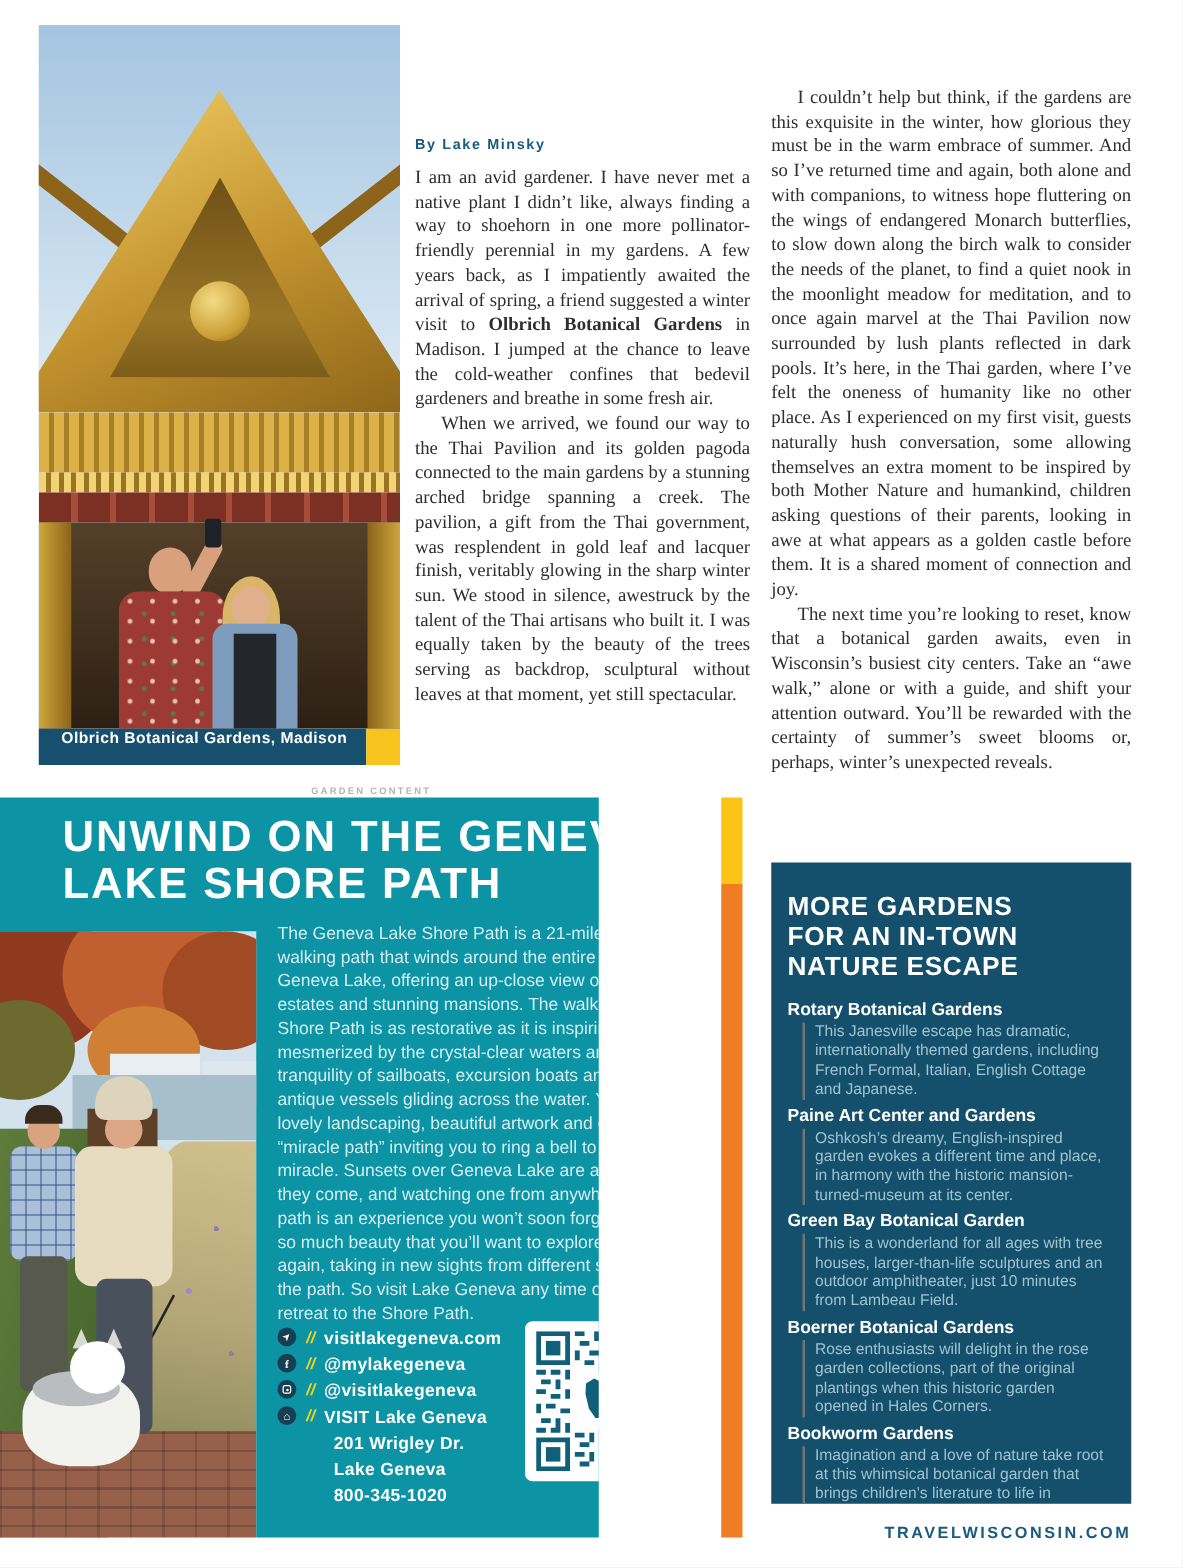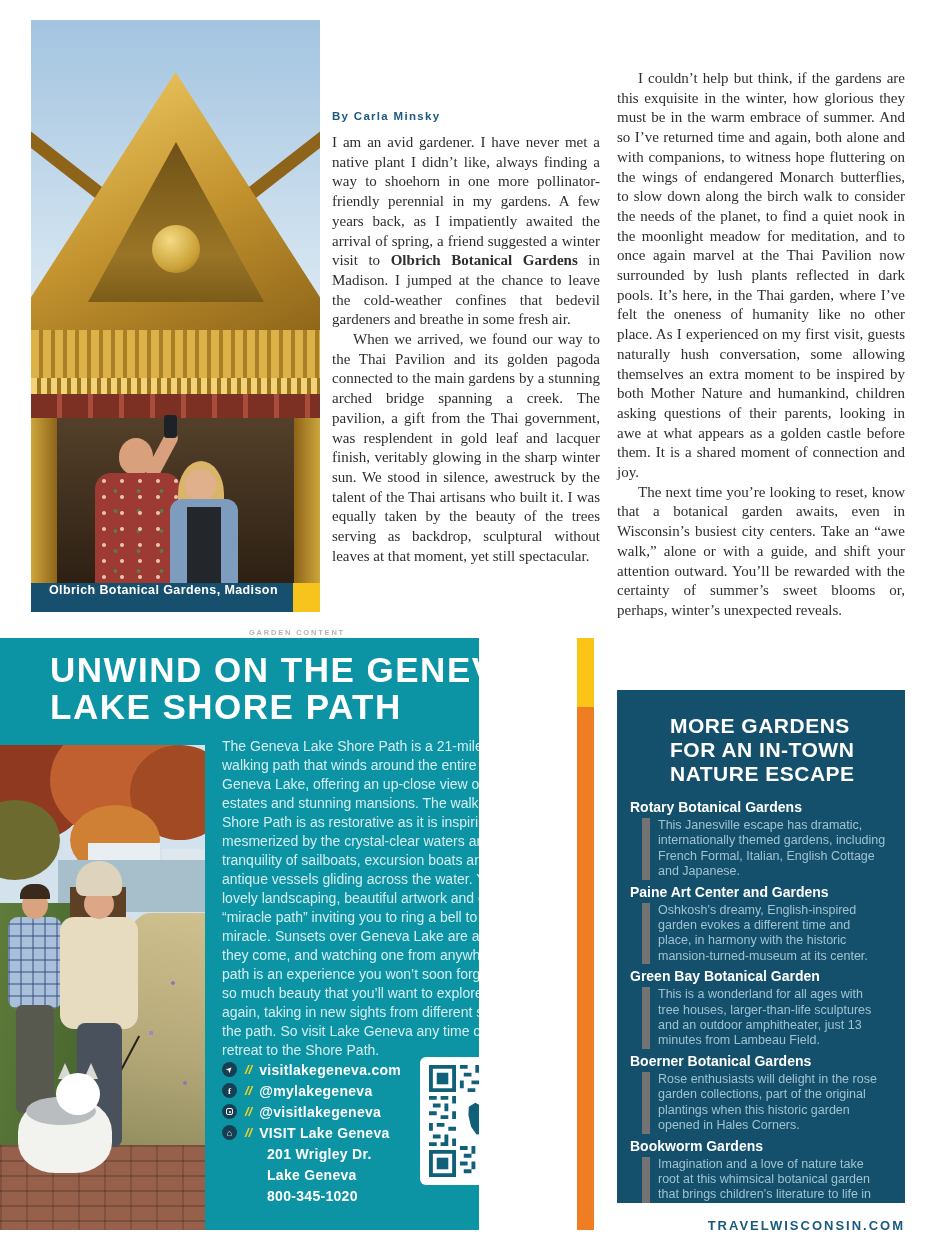--- a/index.html
+++ b/index.html
@@ -132,24 +132,24 @@
   .dog-ear-r { position:absolute; left:84px; top:318px; width:14px; height:16px;
     clip-path:polygon(50% 0,100% 100%,0 100%); background:#d9d9d4; }
 
   .qr-box { position:absolute; left:420px; top:419px; width:130px; height:128px; background:#fff;
     border-radius:6px; padding:8px; }
 
   
   .sidebar { left:617px; top:690px; width:288px; height:513px; background:#144f6b;
     padding:24px 18px 0 13px; overflow:hidden; }
   .sb-title { color:#fff; font-weight:800; font-size:21px; line-height:24px;
-    letter-spacing:.5px; white-space:pre-line; margin-bottom:13px;margin-left:40px; }
+    letter-spacing:.5px; white-space:pre-line; margin-bottom:13px; }
   .sb-name { color:#fff; font-weight:bold; font-size:14px; line-height:17px; }
   .sb-desc { color:#9fc3d1; font-size:12.5px; line-height:15.4px;
-    border-left:8px solid #737373; padding-left:8px; margin:2px 0 4px 12px; }
+    border-left:2px solid #737373; padding-left:8px; margin:2px 0 4px 12px; }
 
   
   .foot-left { left:31px; top:1284px; font-size:12.5px; color:#4a7c96; letter-spacing:2px;font-family:Liberation Serif, serif; }
   .foot-page { color:#1a5a7e; font-weight:800; font-size:14px; letter-spacing:0; margin-right:10px; }
   .foot-right { left:605px; top:1218px; width:300px; text-align:right; color:#1a5a7e;
     font-weight:800; font-size:13px; letter-spacing:2px; }
 </style>
 </head>
 <body>
 
@@ -174,21 +174,21 @@
     <div class="woman-hair"></div>
     <div class="woman-head"></div>
     <div class="woman-body"></div>
     <div class="woman-top"></div>
   </div>
   <div class="abs caption-bar">
     <span>Olbrich Botanical Gardens, Madison</span>
   </div>
   <div class="abs caption-accent"></div>
 
-  <div class="abs art-byline">By Carla Minsky</div>
+  <div class="abs art-byline">By Lake Minsky</div>
 
   <div class="abs body-col col1">
     <p><span>I am an avid gardener. I have never met a native plant I didn’t like, always finding a way to shoehorn in one more pollinator-friendly perennial in my gardens. A few years back, as I impatiently awaited the arrival of spring, a friend suggested a winter visit to </span><b>Olbrich Botanical Gardens</b><span> in Madison. I jumped at the chance to leave the cold-weather confines that bedevil gardeners and breathe in some fresh air.</span></p>
     <p class="ind">When we arrived, we found our way to the Thai Pavilion and its golden pagoda connected to the main gardens by a stunning arched bridge spanning a creek. The pavilion, a gift from the Thai government, was resplendent in gold leaf and lacquer finish, veritably glowing in the sharp winter sun. We stood in silence, awestruck by the talent of the Thai artisans who built it. I was equally taken by the beauty of the trees serving as backdrop, sculptural without leaves at that moment, yet still spectacular.</p>
   </div>
 
   <div class="abs body-col col2">
     <p class="ind">I couldn’t help but think, if the gardens are this exquisite in the winter, how glorious they must be in the warm embrace of summer. And so I’ve returned time and again, both alone and with companions, to witness hope fluttering on the wings of endangered Monarch butterflies, to slow down along the birch walk to consider the needs of the planet, to find a quiet nook in the moonlight meadow for meditation, and to once again marvel at the Thai Pavilion now surrounded by lush plants reflected in dark pools. It’s here, in the Thai garden, where I’ve felt the oneness of humanity like no other place. As I experienced on my first visit, guests naturally hush conversation, some allowing themselves an extra moment to be inspired by both Mother Nature and humankind, children asking questions of their parents, looking in awe at what appears as a golden castle before them. It is a shared moment of connection and joy.</p>
     <p class="ind">The next time you’re looking to reset, know that a botanical garden awaits, even in Wisconsin’s busiest city centers. Take an “awe walk,” alone or with a guide, and shift your attention outward. You’ll be rewarded with the certainty of summer’s sweet blooms or, perhaps, winter’s unexpected reveals.</p>
   </div>
@@ -299,21 +299,21 @@
 FOR AN IN-TOWN
 NATURE ESCAPE</div>
 
     <div class="sb-name">Rotary Botanical Gardens</div>
     <div class="sb-desc">This Janesville escape has dramatic, internationally themed gardens, including French Formal, Italian, English Cottage and Japanese.</div>
 
     <div class="sb-name">Paine Art Center and Gardens</div>
     <div class="sb-desc">Oshkosh’s dreamy, English-inspired garden evokes a different time and place, in harmony with the historic mansion-turned-museum at its center.</div>
 
     <div class="sb-name">Green Bay Botanical Garden</div>
-    <div class="sb-desc">This is a wonderland for all ages with tree houses, larger-than-life sculptures and an outdoor amphitheater, just 13 minutes from Lambeau Field.</div>
+    <div class="sb-desc">This is a wonderland for all ages with tree houses, larger-than-life sculptures and an outdoor amphitheater, just 10 minutes from Lambeau Field.</div>
 
     <div class="sb-name">Boerner Botanical Gardens</div>
     <div class="sb-desc">Rose enthusiasts will delight in the rose garden collections, part of the original plantings when this historic garden opened in Hales Corners.</div>
 
     <div class="sb-name">Bookworm Gardens</div>
     <div class="sb-desc">Imagination and a love of nature take root at this whimsical botanical garden that brings children’s literature to life in Sheboygan.</div>
   </div>
 
   <div class="abs foot-left">
     <span class="foot-page">16</span><span>WISCONSIN TRAVEL GUIDE</span>

